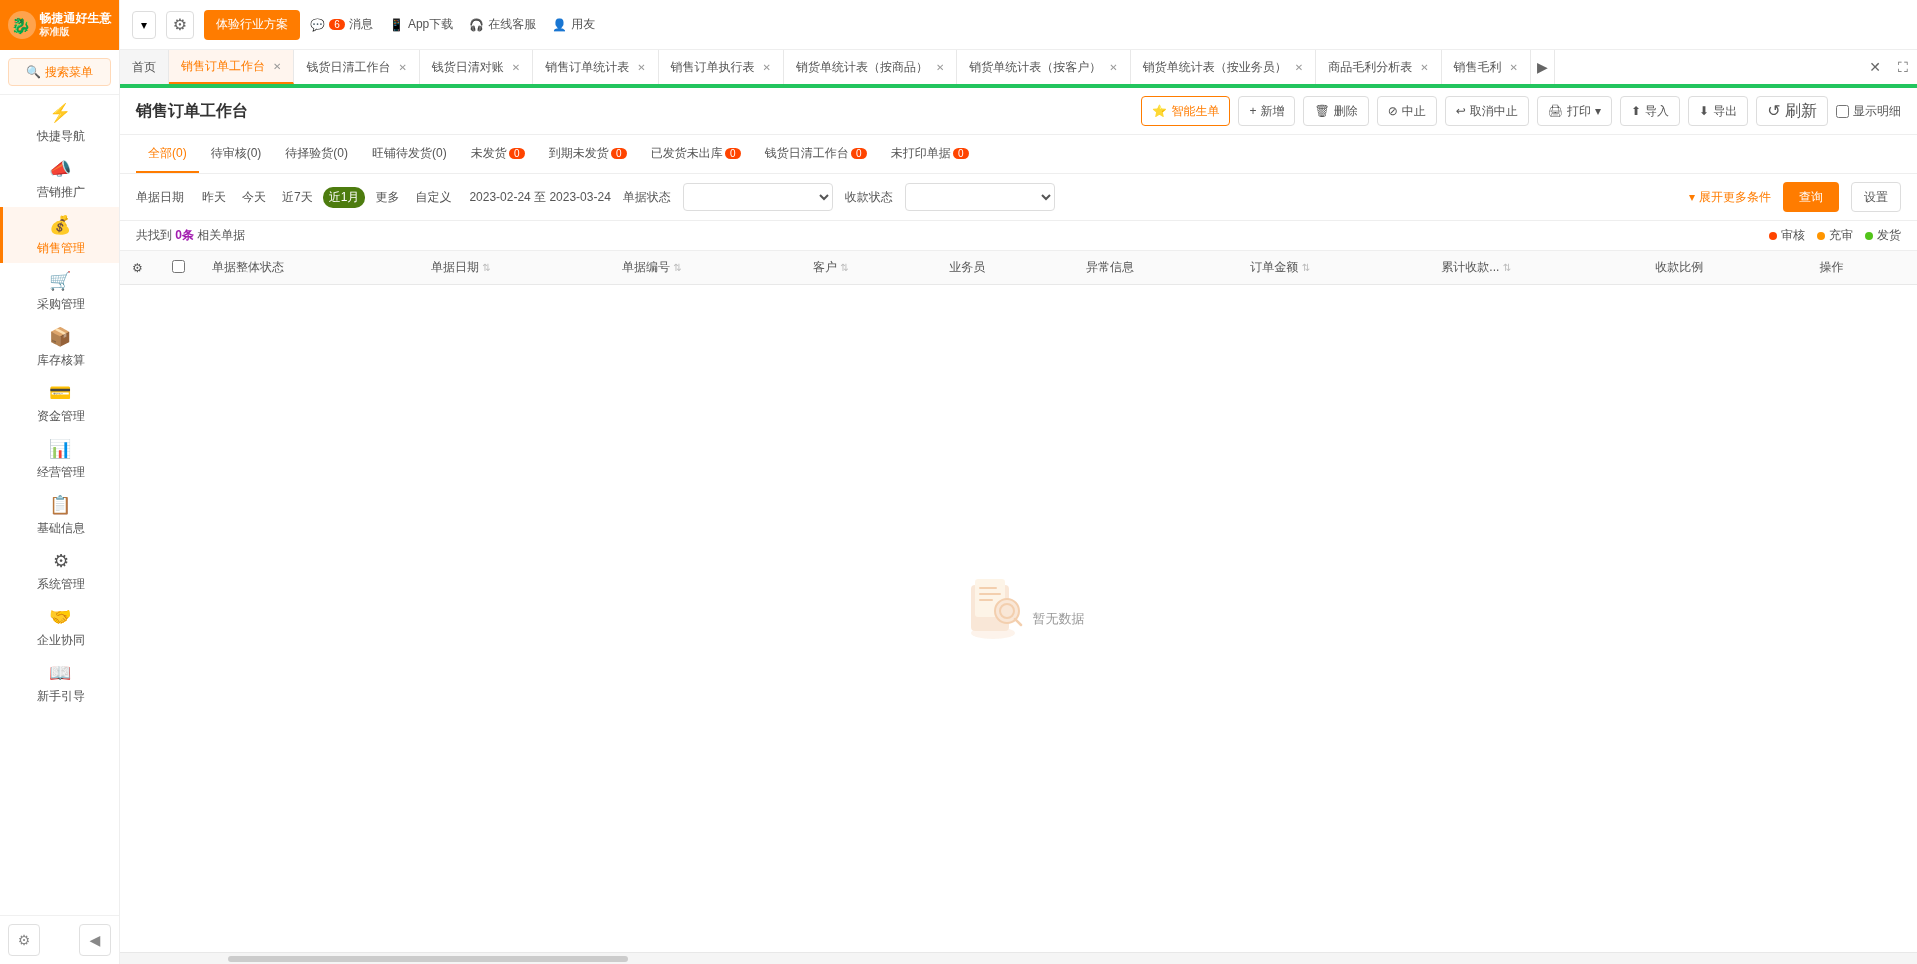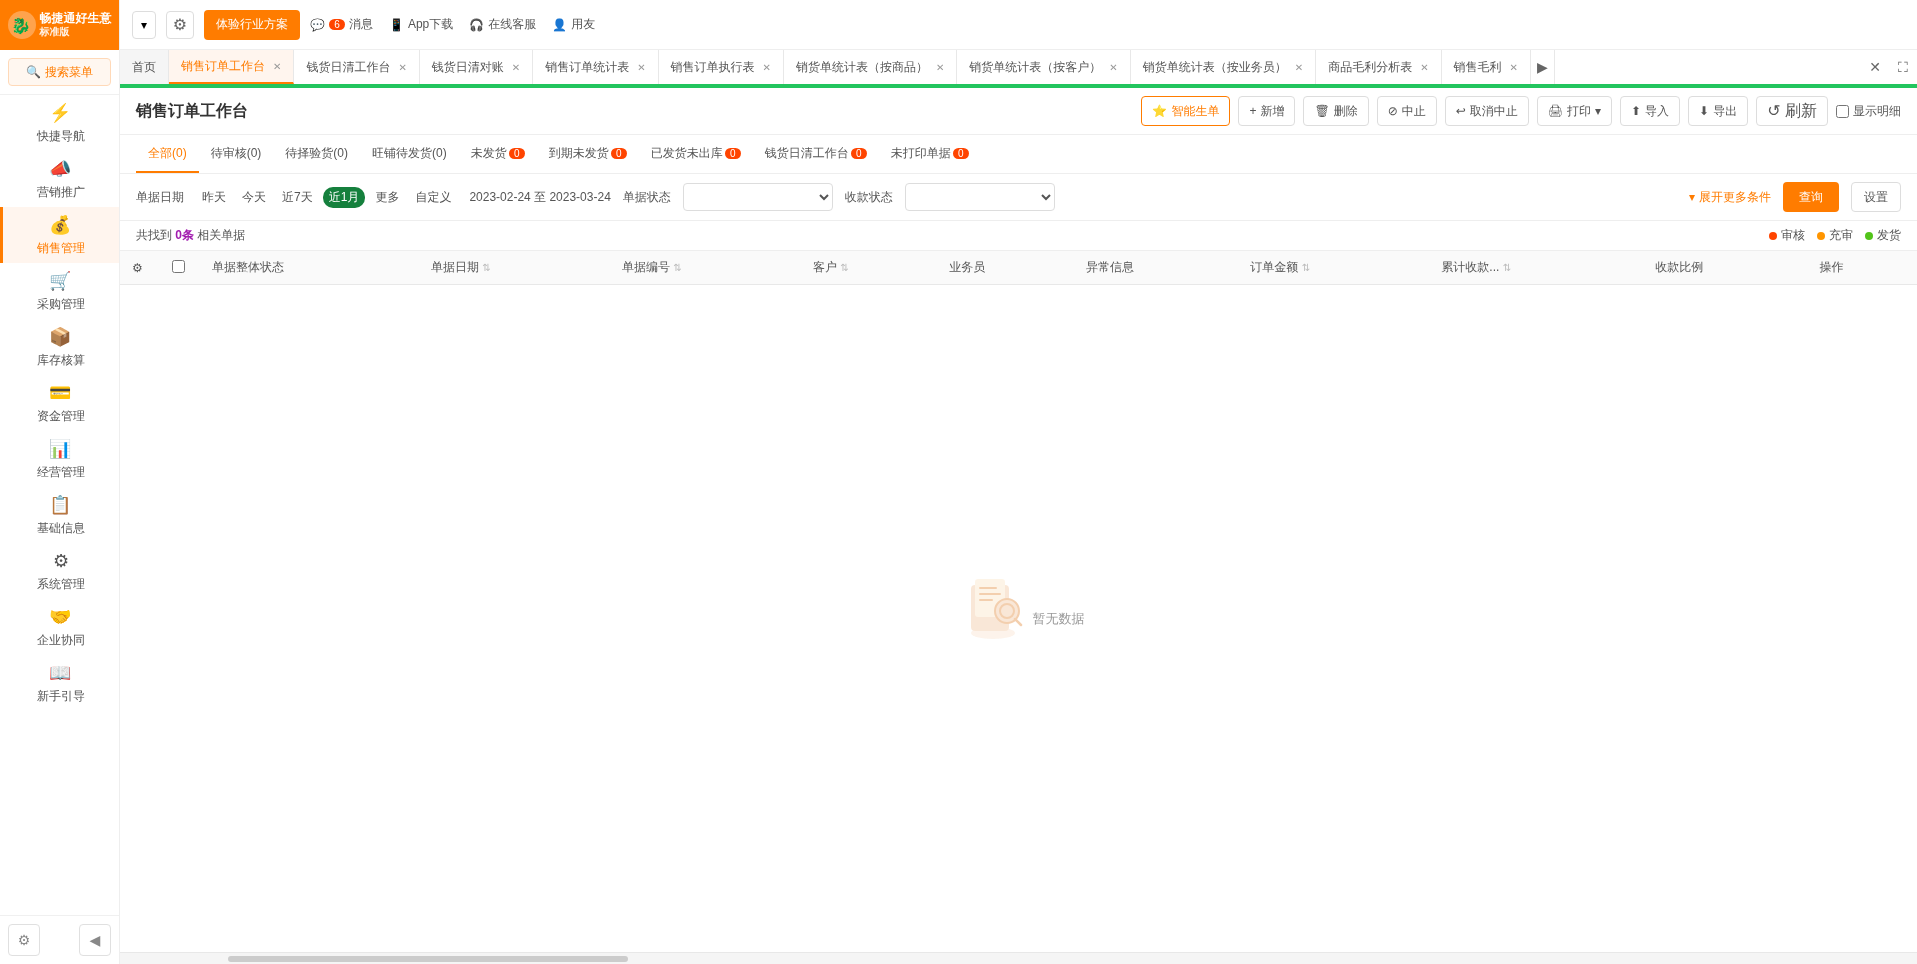--- a/index.html
+++ b/index.html
@@ -340,21 +340,21 @@
       gap: 4px;
     }
     .filter-date-option {
       font-size: 12px;
       color: #555;
       cursor: pointer;
       padding: 2px 6px;
       border-radius: 3px;
     }
     .filter-date-option.active {
-      background: #15803d;
+      background: #4d7c0f;
       color: #fff;
       border-radius: 10px;
     }
     .filter-date-range {
       font-size: 12px;
       color: #555;
     }
     .filter-select {
       height: 28px;
       border: 1px solid #ddd;

